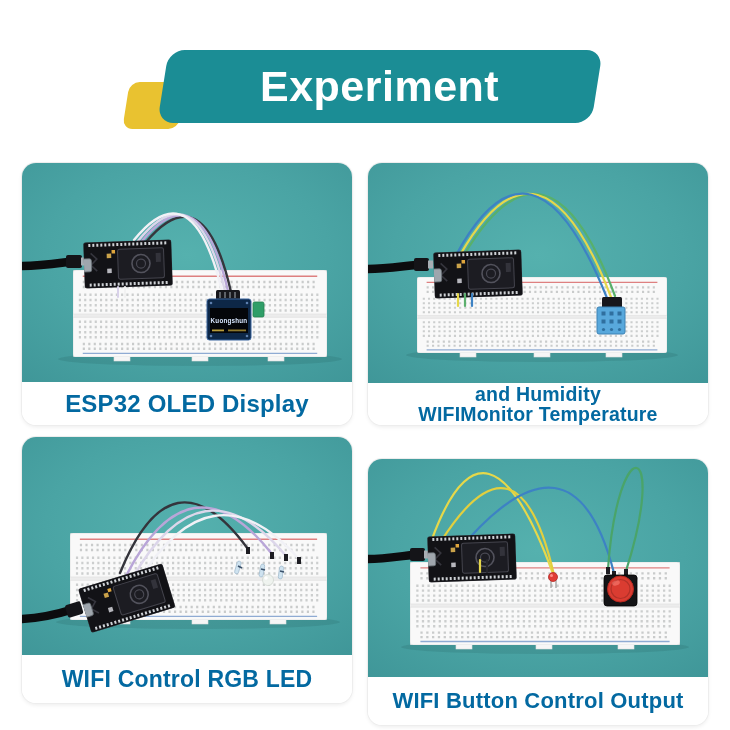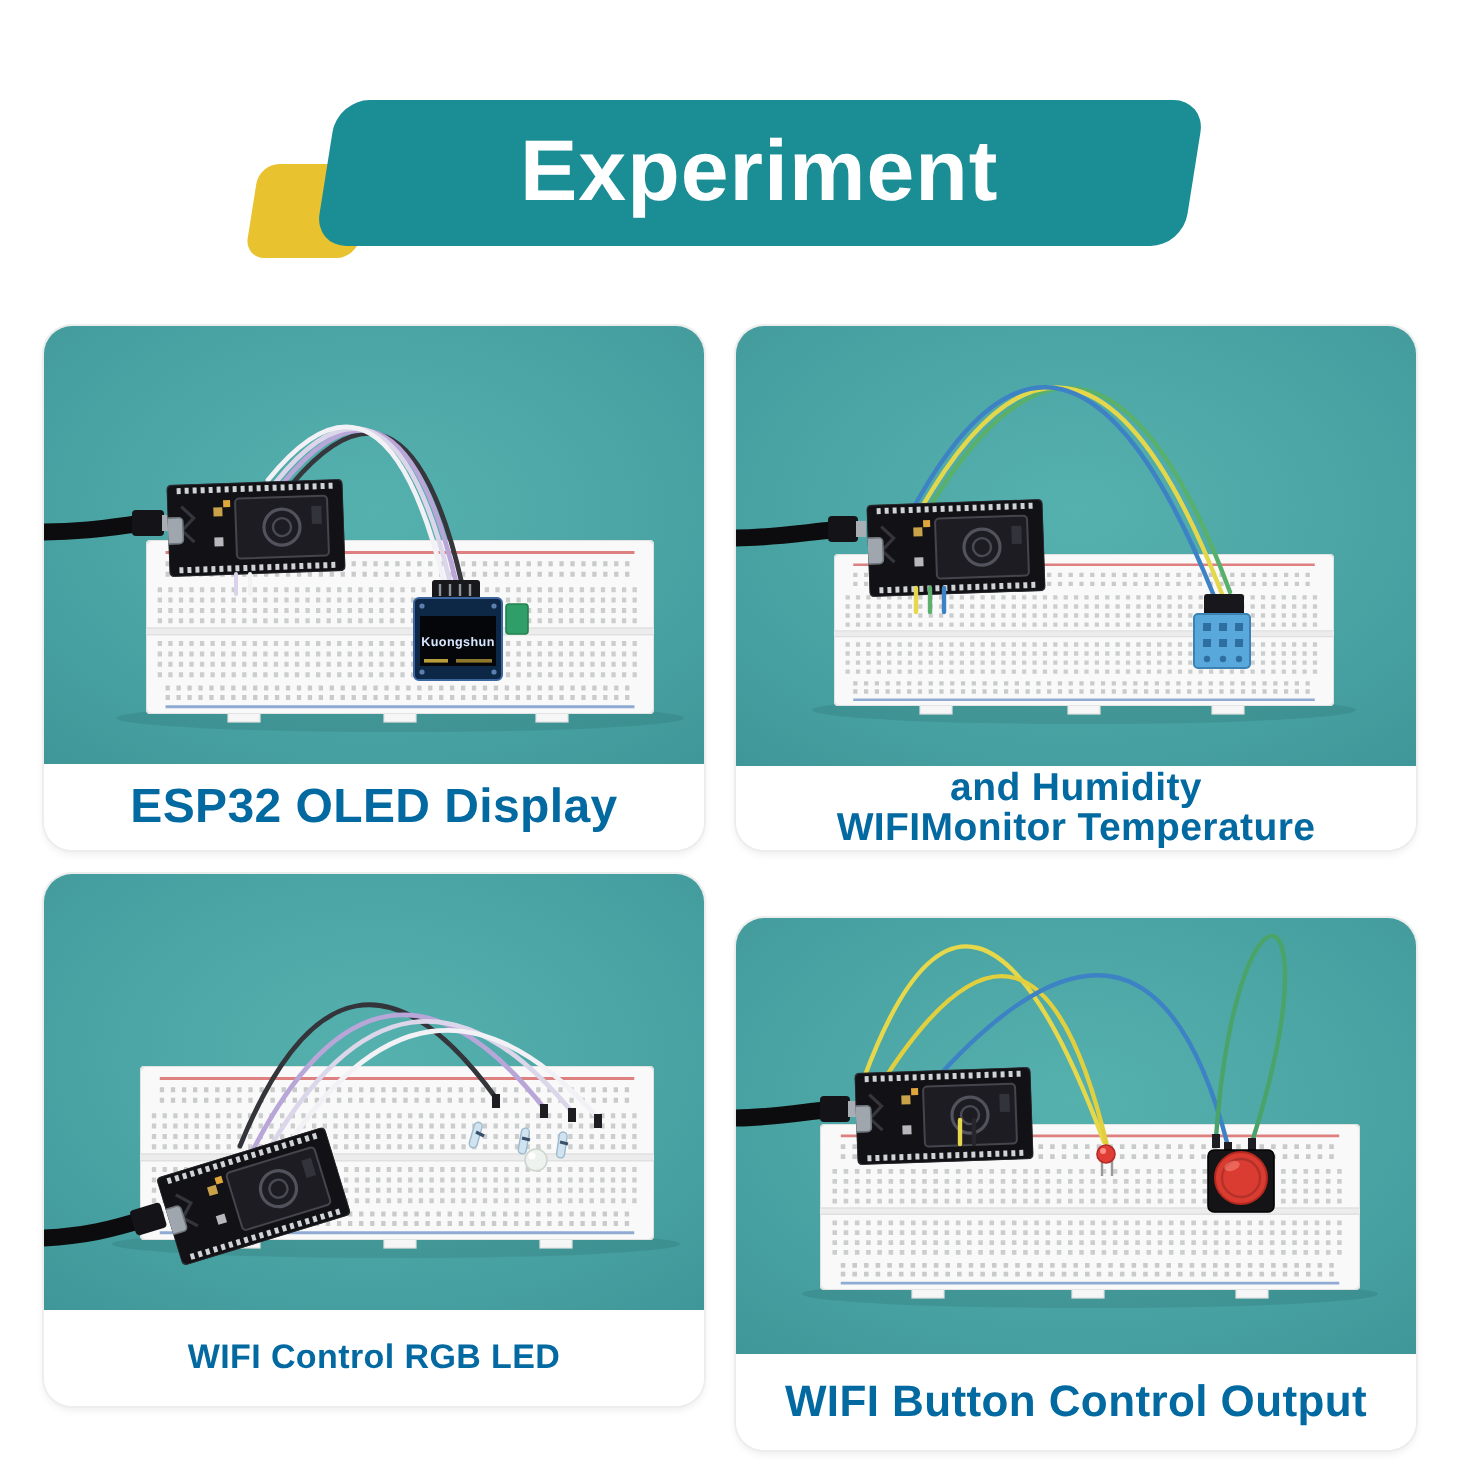--- a/index.html
+++ b/index.html
@@ -40,21 +40,21 @@
   .photo{flex:1 1 auto;position:relative;}
   .photo svg{display:block;width:100%;height:100%;}
 
   .caption{
     flex:0 0 auto;background:#ffffff;
     display:flex;flex-direction:column;align-items:center;justify-content:center;
     color:#0369a1;font-weight:bold;text-align:center;letter-spacing:.2px;
   }
   .c1 .caption{height:43px;font-size:24px;}
   .c2 .caption{height:42px;font-size:19.5px;line-height:20px;}
-  .c3 .caption{height:48px;font-size:17px;}
+  .c3 .caption{height:48px;font-size:23px;}
   .c4 .caption{height:48px;font-size:22px;}
   .caption span{display:block;}
 
   .wire{fill:none;stroke-linecap:round;}
 </style>
 </head>
 <body>
 
 <div class="stage">
 

